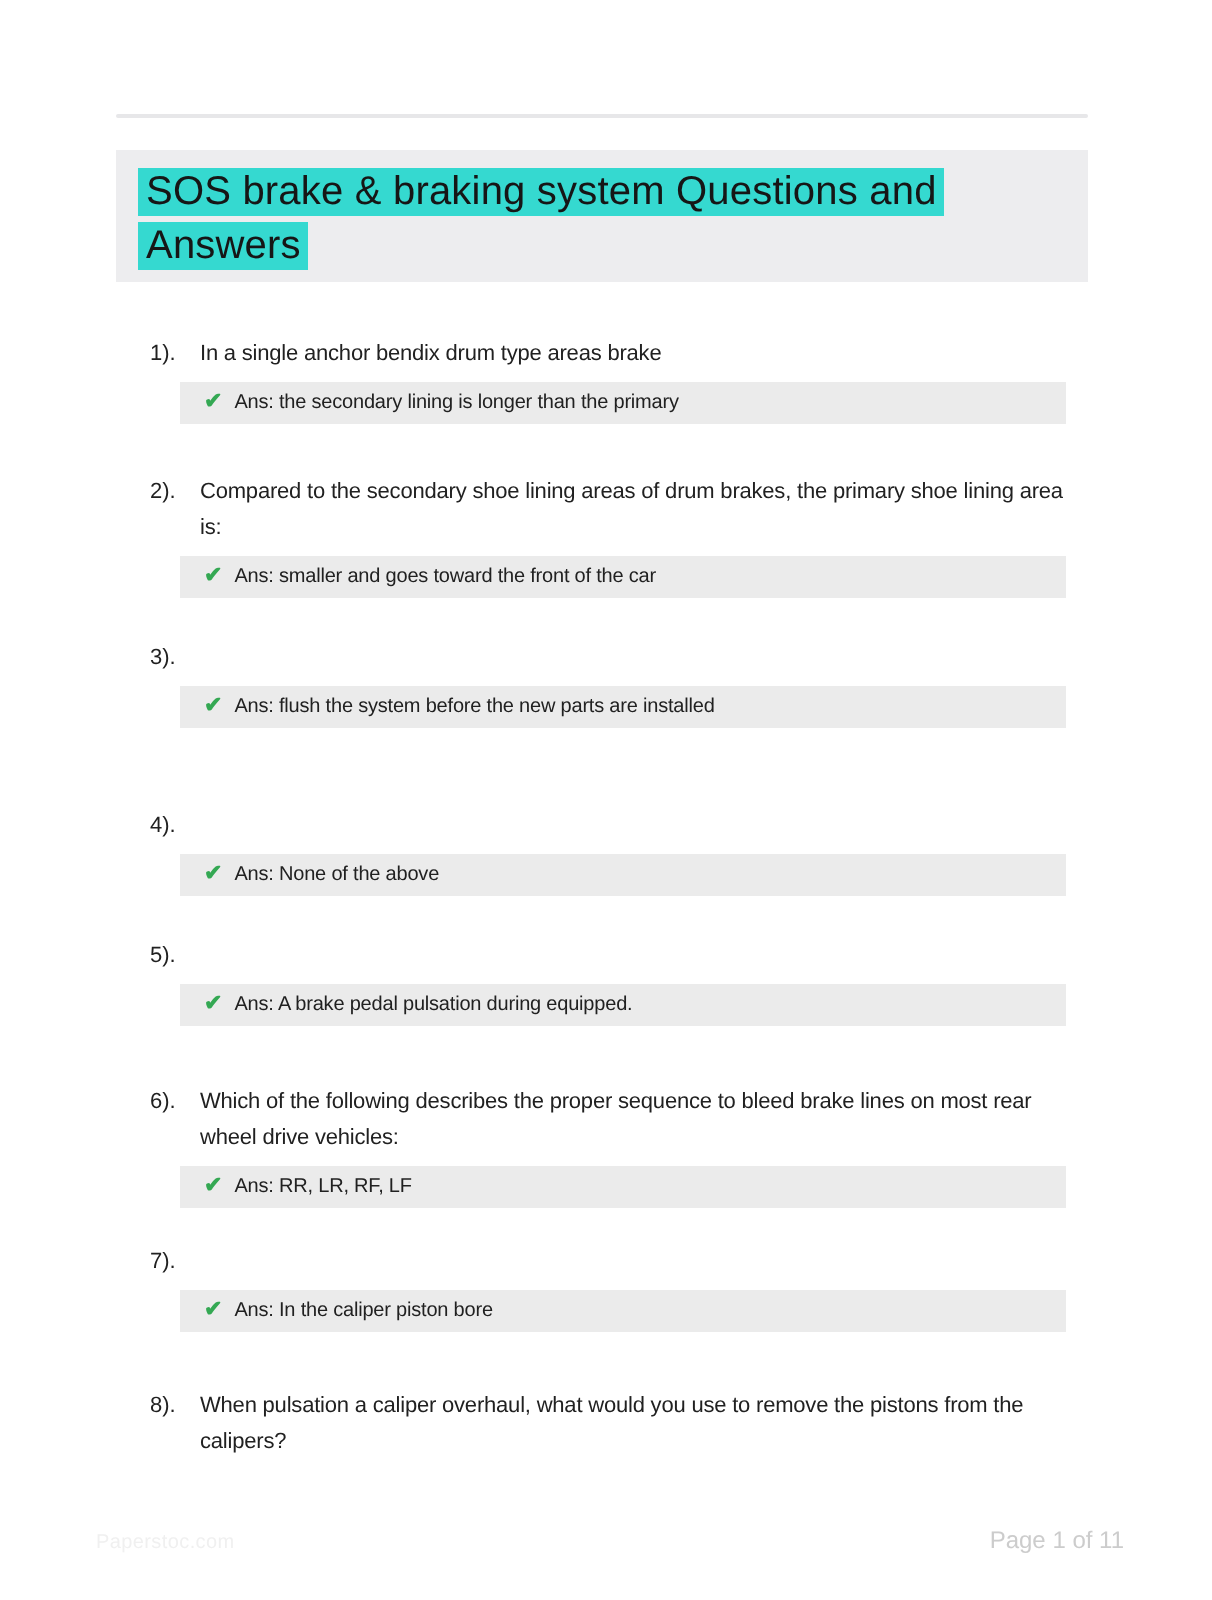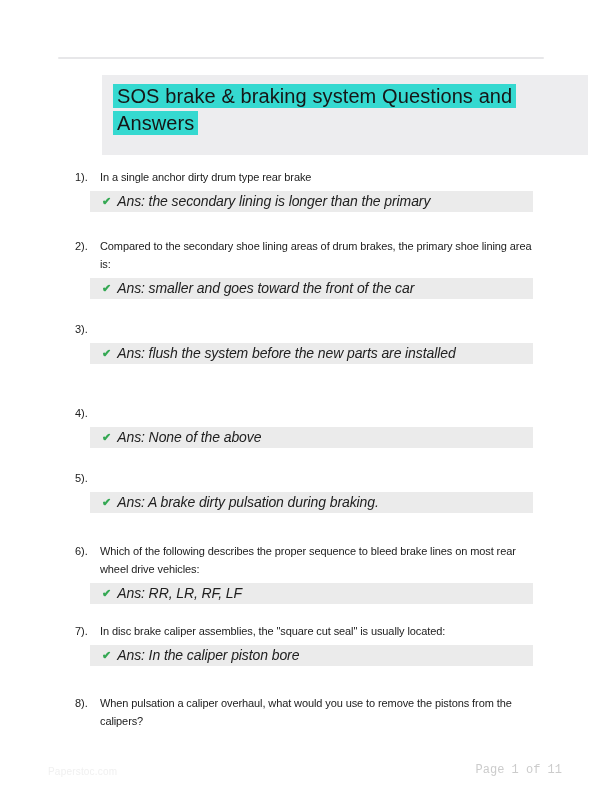--- a/index.html
+++ b/index.html
@@ -27,25 +27,24 @@
     width: 486px;
     height: 2px;
     border-radius: 2px;
     background: #e7e7e9;
   }
   .title-block {
     position: absolute;
     left: 58px;
     top: 75px;
     width: 486px;
-    height: 80px;
+    height: 66px;
     background: var(--block-bg, #ededef);
     box-sizing: border-box;
     padding: 8px 12px 0 11px;
-    margin-left: 44px;
   }
   .title-block h1 {
     margin: 0;
     font-size: 20px;
     line-height: 27px;
     font-weight: 400;
     color: #161616;
     letter-spacing: 0.1px;
   }
   .hl {
@@ -93,59 +92,58 @@
     gap: 6px;
   }
   .check {
     color: var(--green, #34a853);
     font-size: 11px;
     font-weight: 700;
     line-height: 13px;
     flex: 0 0 auto;
   }
   .a-text {
-    font-size: 14px;
+    font-size: 10px;
     line-height: 13px;
     letter-spacing: -0.1px;
     color: #212121;
-    font-style: italic;
   }
   .watermark {
     position: absolute;
     left: 48px;
     top: 766px;
     font-size: 10px;
     color: #f0f0f0;
     letter-spacing: 0.2px;
   }
   .page-indicator {
     position: absolute;
     right: 44px;
     top: 763px;
-    font-family: Liberation Mono, monospace;
+    font-family: Liberation Sans, sans-serif;
     font-size: 12px;
     color: #cccccc;
   }
 </style>
 </head>
 <body>
 
 <div class="page">
 
   <div class="top-divider"></div>
 
   <div class="title-block">
     <h1><span class="hl">SOS brake &amp; braking system Questions and Answers</span></h1>
   </div>
 
   <div id="qa-list">
   <div class="qa-item" style="top: 168px;">
     <div class="q-row">
       <span class="q-num">1).</span>
-      <span class="q-text">In a single anchor dirty drum type rear brake</span>
+      <span class="q-text">In a single anchor bendix drum type areas brake</span>
     </div>
     <div class="a-box">
       <span class="check">✔</span>
       <span class="a-text">Ans: the secondary lining is longer than the primary</span>
     </div>
   </div>
 
   <div class="qa-item" style="top: 237px;">
     <div class="q-row">
       <span class="q-num">2).</span>
@@ -176,39 +174,38 @@
       <span class="a-text">Ans: None of the above</span>
     </div>
   </div>
 
   <div class="qa-item" style="top: 469px;">
     <div class="q-row">
       <span class="q-num">5).</span>
     </div>
     <div class="a-box">
       <span class="check">✔</span>
-      <span class="a-text">Ans: A brake dirty pulsation during braking.</span>
+      <span class="a-text">Ans: A brake pedal pulsation during equipped.</span>
     </div>
   </div>
 
   <div class="qa-item" style="top: 542px;">
     <div class="q-row">
       <span class="q-num">6).</span>
       <span class="q-text">Which of the following describes the proper sequence to bleed brake lines on most rear wheel drive vehicles:</span>
     </div>
     <div class="a-box">
       <span class="check">✔</span>
       <span class="a-text">Ans: RR, LR, RF, LF</span>
     </div>
   </div>
 
   <div class="qa-item" style="top: 622px;">
     <div class="q-row">
       <span class="q-num">7).</span>
-      <span class="q-text">In disc brake caliper assemblies, the "square cut seal" is usually located:</span>
     </div>
     <div class="a-box">
       <span class="check">✔</span>
       <span class="a-text">Ans: In the caliper piston bore</span>
     </div>
   </div>
 
   <div class="qa-item" style="top: 694px;">
     <div class="q-row">
       <span class="q-num">8).</span>

